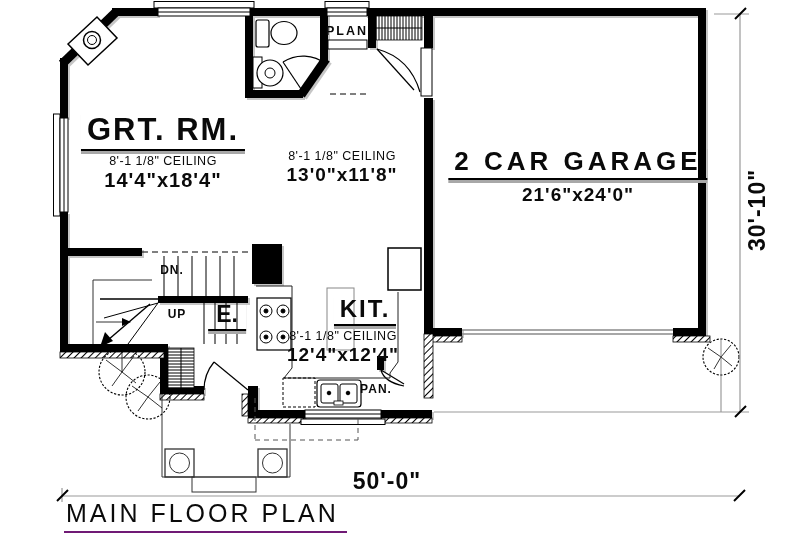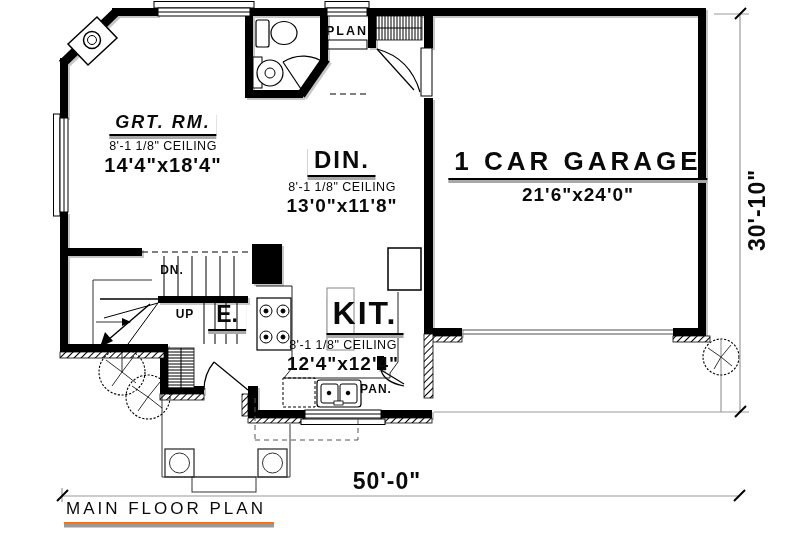--- a/index.html
+++ b/index.html
@@ -8,22 +8,22 @@
   .sheet svg{position:absolute;left:0;top:0;}
   .lbl{position:absolute;color:#0a0a0a;white-space:nowrap;}
   .room{transform:translateX(-50%);text-align:center;}
   .room-name{display:inline-block;font-weight:700;border-bottom:2.5px solid #000;
              box-shadow:0 3px 0 #a8a8a8;padding:0 6px 1px 6px;}
   .room-ceiling{font-weight:400;font-size:12.5px;letter-spacing:.5px;margin-top:3px;}
   .room-size{font-weight:700;margin-top:1px;}
   .small-lbl{font-weight:700;font-size:12px;letter-spacing:1px;transform:translateX(-50%);}
   .dim-lbl{font-weight:700;font-size:23px;letter-spacing:1px;}
   .walls{filter:drop-shadow(2px 2.5px 0 #c6c6c6);}
-  .plan-title{display:inline-block;font-weight:400;font-size:17px;letter-spacing:3px;
-              border-bottom:2px solid #f97316;box-shadow:0 3.5px 0 #999;padding:0 8px 3px 2px;}
+  .plan-title{display:inline-block;font-weight:400;font-size:25px;letter-spacing:3px;
+              border-bottom:2px solid #701a75;box-shadow:0 3.5px 0 #999;padding:0 8px 3px 2px;}
 </style>
 </head>
 <body>
 
 <div class="sheet">
 
 <svg width="800" height="533" viewBox="0 0 800 533">
   <defs>
     <pattern id="hatch" width="5" height="5" patternUnits="userSpaceOnUse" patternTransform="rotate(45)">
       <rect width="5" height="5" fill="#fff"></rect>
@@ -256,49 +256,48 @@
     <g stroke="#000" stroke-width="2">
       <line x1="735" y1="19" x2="746" y2="8"></line>
       <line x1="735" y1="417" x2="746" y2="406"></line>
       <line x1="57" y1="501" x2="68" y2="490"></line>
       <line x1="734" y1="501" x2="745" y2="490"></line>
     </g>
   </g>
 </svg>
 
 <div class="lbl room" style="left:163px;top:112px;">
-  <div class="room-name" style="font-size:18px;letter-spacing:2px;font-style:italic;">GRT. RM.</div>
+  <div class="room-name" style="font-size:31px;letter-spacing:2px;">GRT. RM.</div>
   <div class="room-ceiling">8'-1 1/8" CEILING</div>
   <div class="room-size" style="font-size:20px;letter-spacing:1px;">14'4"x18'4"</div>
 </div>
 
 <div class="lbl room" style="left:342px;top:146px;">
-  <div class="room-name" style="font-size:24px;letter-spacing:2px;">DIN.</div>
   <div class="room-ceiling">8'-1 1/8" CEILING</div>
   <div class="room-size" style="font-size:19px;letter-spacing:1px;">13'0"x11'8"</div>
 </div>
 
 <div class="lbl room" style="left:578px;top:146px;">
-  <div class="room-name" style="font-size:26px;letter-spacing:4px;">1 CAR GARAGE</div>
+  <div class="room-name" style="font-size:26px;letter-spacing:4px;">2 CAR GARAGE</div>
   <div class="room-size" style="font-size:19px;letter-spacing:1px;margin-top:4px;">21'6"x24'0"</div>
 </div>
 
 <div class="lbl room" style="left:343px;top:295px;">
-  <div class="room-name" style="font-size:32px;letter-spacing:2px;margin-left:44px;">KIT.</div>
+  <div class="room-name" style="font-size:24px;letter-spacing:2px;margin-left:44px;">KIT.</div>
   <div class="room-ceiling">8'-1 1/8" CEILING</div>
   <div class="room-size" style="font-size:19px;letter-spacing:1px;">12'4"x12'4"</div>
 </div>
 
 <div class="lbl room" style="left:227px;top:301px;">
   <div class="room-name" style="font-size:23px;padding:0 8px 1px 8px;">E.</div>
 </div>
 
 <div class="lbl small-lbl" style="left:347px;top:24px;letter-spacing:2px;font-size:12.5px;">PLAN</div>
 <div class="lbl small-lbl" style="left:172px;top:263px;">DN.</div>
-<div class="lbl small-lbl" style="left:185px;top:307px;">UP</div>
+<div class="lbl small-lbl" style="left:177px;top:307px;">UP</div>
 <div class="lbl small-lbl" style="left:376px;top:382px;">PAN.</div>
 
 <div class="lbl dim-lbl" style="left:387px;top:468px;transform:translateX(-50%);">50'-0"</div>
 <div class="lbl dim-lbl" style="left:757px;top:210px;transform:translate(-50%,-50%) rotate(-90deg);">30'-10"</div>
 
 <div class="lbl" style="left:64px;top:499px;">
   <span class="plan-title">MAIN FLOOR PLAN</span>
 </div>
 
 </div>

